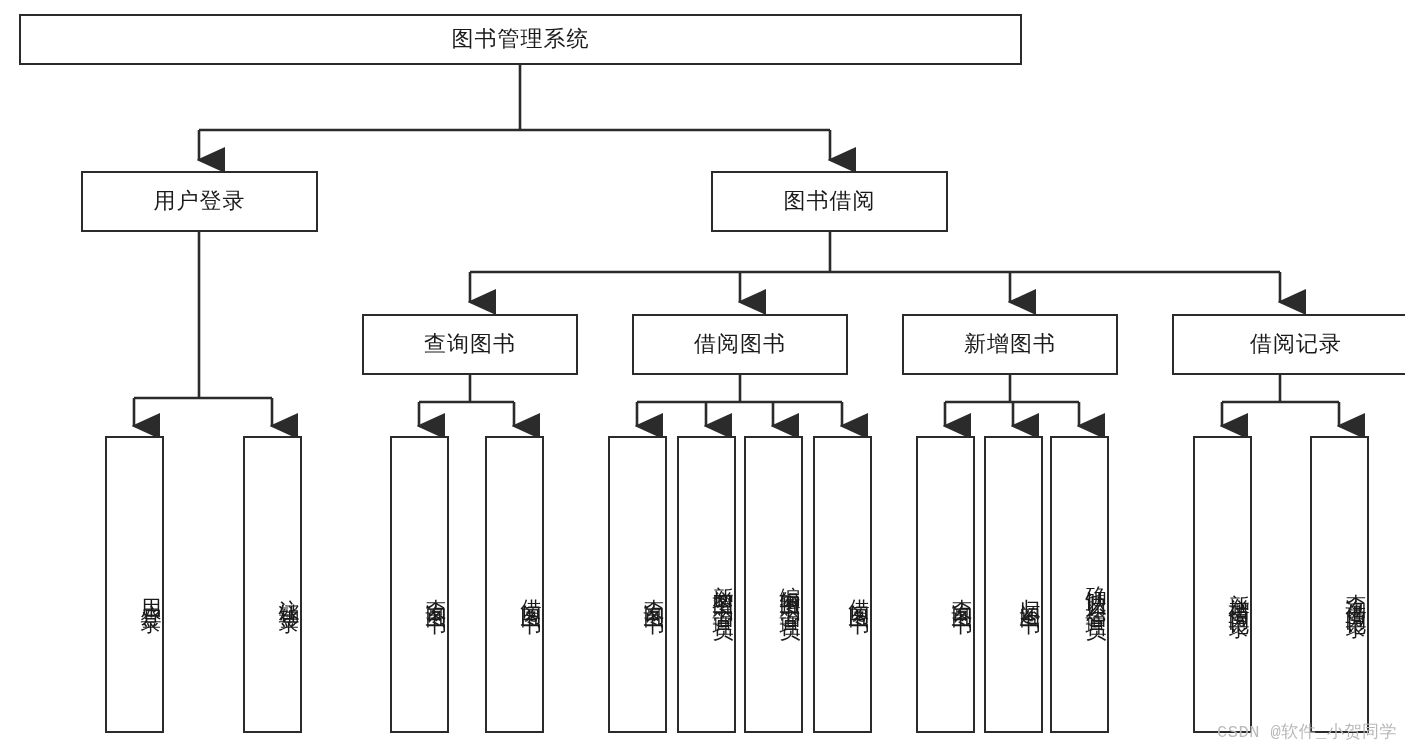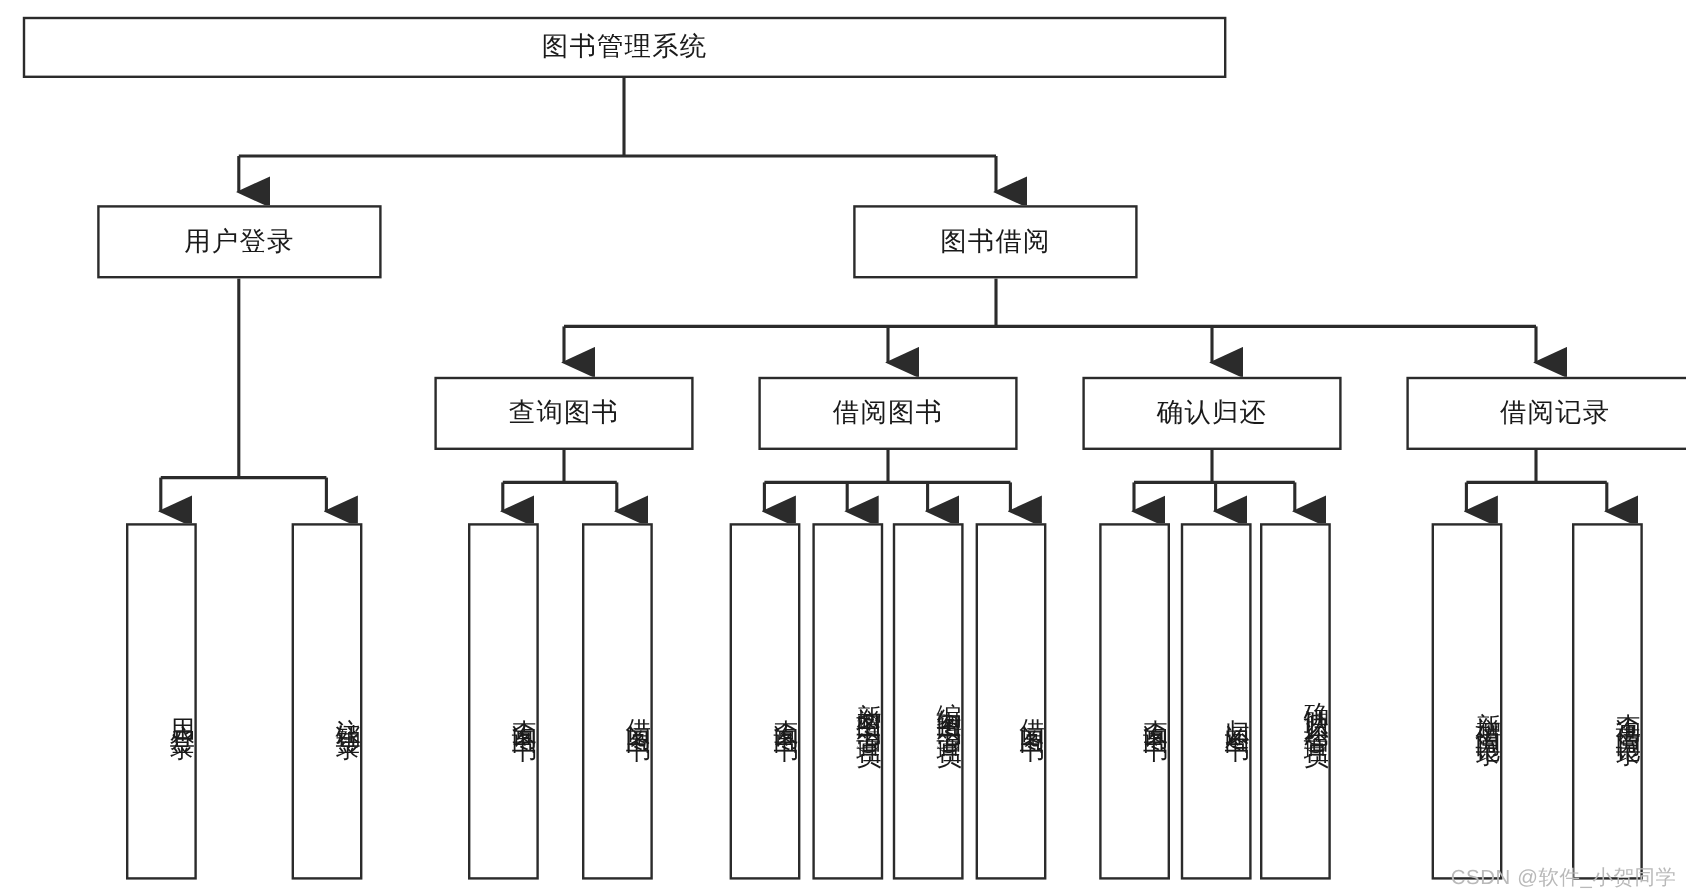--- a/index.html
+++ b/index.html
@@ -62,21 +62,21 @@
   }
   .watermark {
     position: absolute;
     right: 8px;
     bottom: 4px;
     font-size: 17px;
     color: #b9b9b9;
     letter-spacing: 0.5px;
     white-space: nowrap;
     z-index: 3;
-    font-family: Liberation Sans, sans-serif;
+    font-family: Liberation Mono, monospace;
   }
 </style>
 </head>
 <body>
 
 <div id="canvas">
 
   <svg id="diagram-svg" viewBox="0 0 1405 747" xmlns="http://www.w3.org/2000/svg">
     <defs>
       <marker id="arrow" viewBox="0 0 12 12" refX="5.5" refY="11" markerWidth="11" markerHeight="11" orient="auto-start-reverse">
@@ -138,21 +138,21 @@
     <span>图书借阅</span>
   </div>
 
   <div class="node node-h" style="left:362px; top:314px; width:216px; height:61px;">
     <span>查询图书</span>
   </div>
   <div class="node node-h" style="left:632px; top:314px; width:216px; height:61px;">
     <span>借阅图书</span>
   </div>
   <div class="node node-h" style="left:902px; top:314px; width:216px; height:61px;">
-    <span>确认归还</span>
+    <span>新增图书</span>
   </div>
   <div class="node node-h" style="left:1172px; top:314px; width:248px; height:61px;">
     <span>借阅记录</span>
   </div>
 
   <div class="node node-v" style="left:105px; top:436px; width:59px; height:297px;">
     <span class="node-v-label">用户登录</span>
   </div>
   <div class="node node-v" style="left:243px; top:436px; width:59px; height:297px;">
     <span class="node-v-label">注销登录</span>

